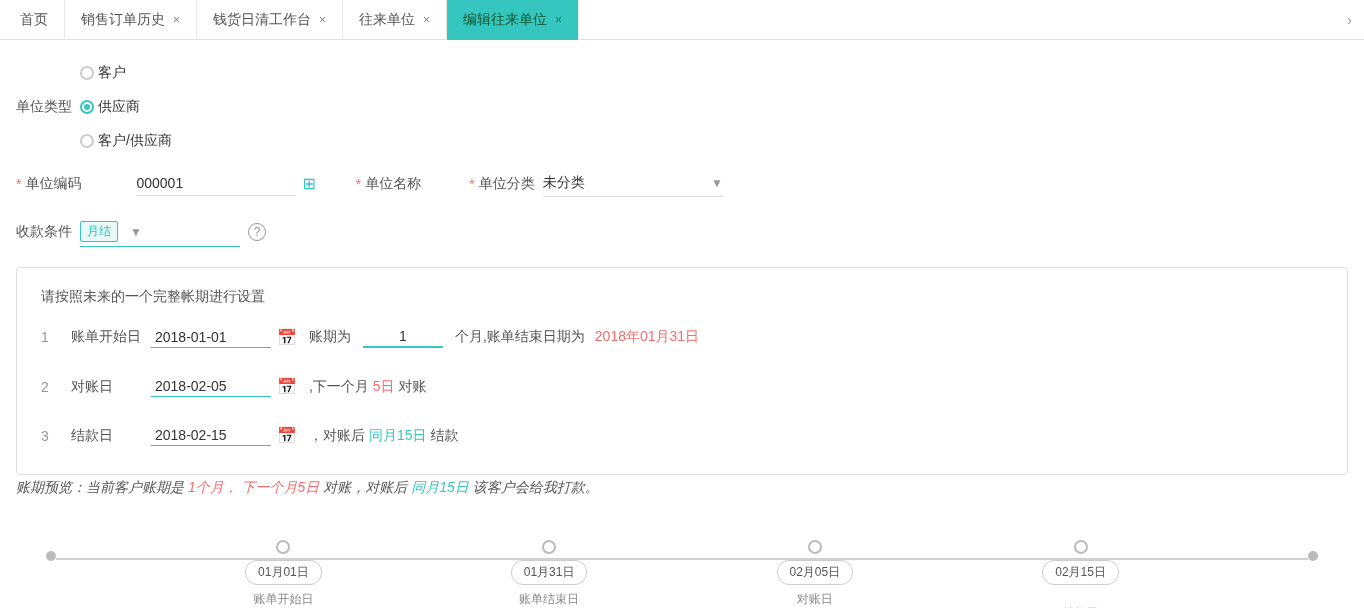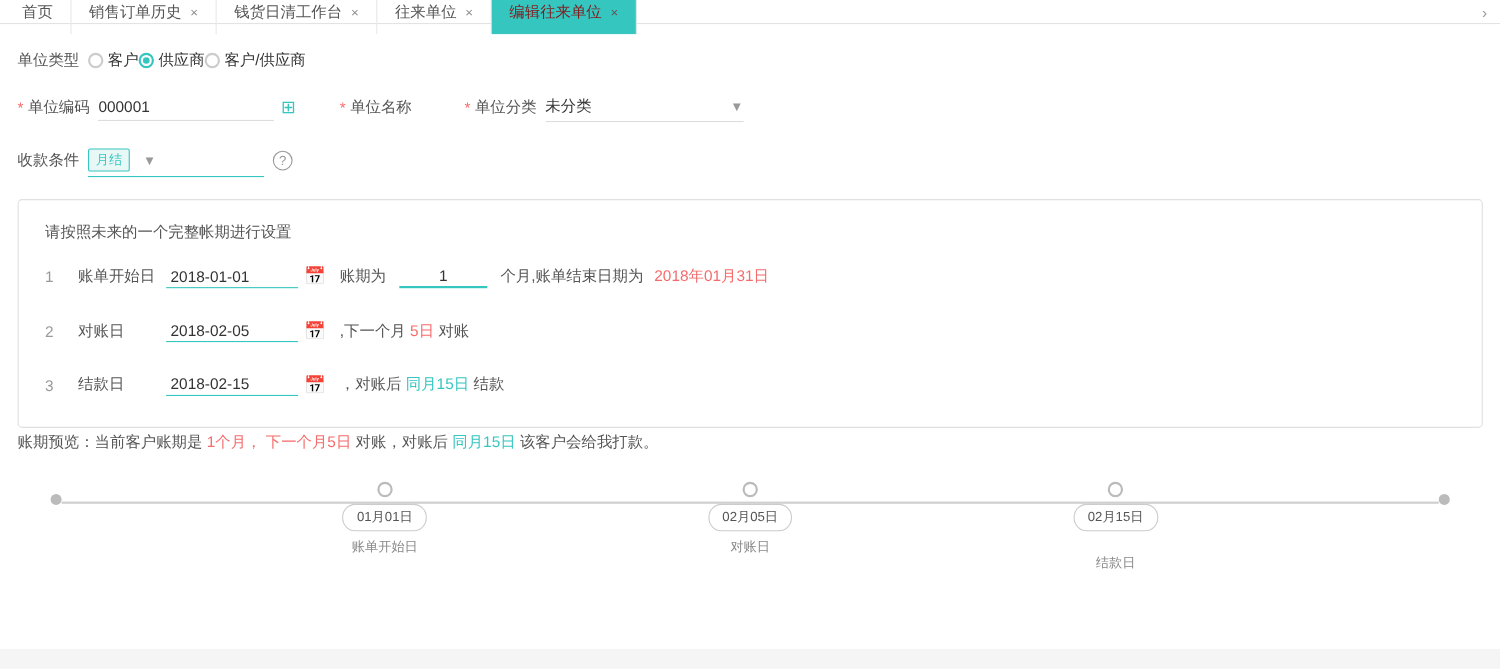--- a/index.html
+++ b/index.html
@@ -3,39 +3,39 @@
   <meta charset="utf-8">
   <style>
     * { box-sizing: border-box; margin: 0; padding: 0; }
     body { font-family: 'Microsoft YaHei', 'PingFang SC', Arial, sans-serif; font-size: 14px; color: #333; background: #f5f5f5; }
 
     
     .tabs-bar {
       display: flex;
       background: #fff;
       border-bottom: 1px solid #e0e0e0;
-      height: 22px;
+      height: 40px;
       align-items: center;
     }
     .tab {
       display: flex;
       align-items: center;
       padding: 0 16px;
       height: 40px;
       cursor: pointer;
       font-size: 14px;
       color: #555;
       border-right: 1px solid #e8e8e8;
       white-space: nowrap;
       user-select: none;
     }
     .tab:first-child { padding-left: 20px; }
     .tab.active {
       background: #36c6c0;
-      color: #7f1d1d;
+      color: #14532d;
     }
     .tab .close-icon {
       margin-left: 8px;
       font-size: 12px;
       opacity: 0.7;
     }
     .tabs-right-arrow {
       margin-left: auto;
       padding: 0 12px;
       color: #999;
@@ -66,21 +66,22 @@
       white-space: nowrap;
     }
     .required-star {
       color: #f56c6c;
       margin-right: 4px;
     }
 
     
     .radio-group {
       display: flex;
-      gap: 0;
+      gap: 16px;
+      flex-direction: column;
     }
     .radio-item {
       display: flex;
       align-items: center;
       gap: 4px;
       cursor: pointer;
     }
     .radio-circle {
       width: 14px;
       height: 14px;
@@ -103,20 +104,21 @@
 
     
     .form-input {
       border: none;
       border-bottom: 1px solid #ddd;
       outline: none;
       padding: 4px 0;
       font-size: 14px;
       color: #333;
       width: 160px;
+      margin-left: 47px;
     }
     .form-input-wide { width: 200px; }
 
     
     .dropdown-wrap {
       display: flex;
       align-items: center;
       border-bottom: 1px solid #ddd;
       padding: 4px 0;
       min-width: 180px;
@@ -218,22 +220,23 @@
       font-size: 14px;
       color: #333;
       width: 80px;
       text-align: center;
     }
 
     
     .preview-text {
       font-size: 14px;
       color: #555;
-      margin-bottom: 24px;
+      margin-bottom: 40px;
       line-height: 1.8;
+      font-style: italic;
     }
   </style>
 </head>
 <body>
 
 <div class="tabs-bar">
   <div class="tab">
     <span>首页</span>
   </div>
   <div class="tab">
@@ -364,20 +367,27 @@
       </div>
 
       <div style="display:flex;flex-direction:column;align-items:center;">
         <div style="width:14px;height:14px;border-radius:50%;background:#fff;border:2px solid #bbb;margin-bottom:6px;"></div>
         <div style="border:1px solid #ccc;border-radius:12px;padding:3px 12px;font-size:12px;color:#555;background:#fff;margin-bottom:6px;">
           <span>01月01日</span>
         </div>
         <div style="font-size:12px;color:#888;">账单开始日</div>
       </div>
 
+      <div style="display:flex;flex-direction:column;align-items:center;">
+        <div style="width:14px;height:14px;border-radius:50%;background:#fff;border:2px solid #bbb;margin-bottom:6px;"></div>
+        <div style="border:1px solid #ccc;border-radius:12px;padding:3px 12px;font-size:12px;color:#555;background:#fff;margin-bottom:6px;">
+          <span>01月31日</span>
+        </div>
+        <div style="font-size:12px;color:#888;">账单结束日</div>
+      </div>
 
       <div style="display:flex;flex-direction:column;align-items:center;">
         <div style="width:14px;height:14px;border-radius:50%;background:#fff;border:2px solid #bbb;margin-bottom:6px;"></div>
         <div style="border:1px solid #ccc;border-radius:12px;padding:3px 12px;font-size:12px;color:#555;background:#fff;margin-bottom:6px;">
           <span>02月05日</span>
         </div>
         <div style="font-size:12px;color:#888;">对账日</div>
       </div>
 
       <div style="display:flex;flex-direction:column;align-items:center;">

